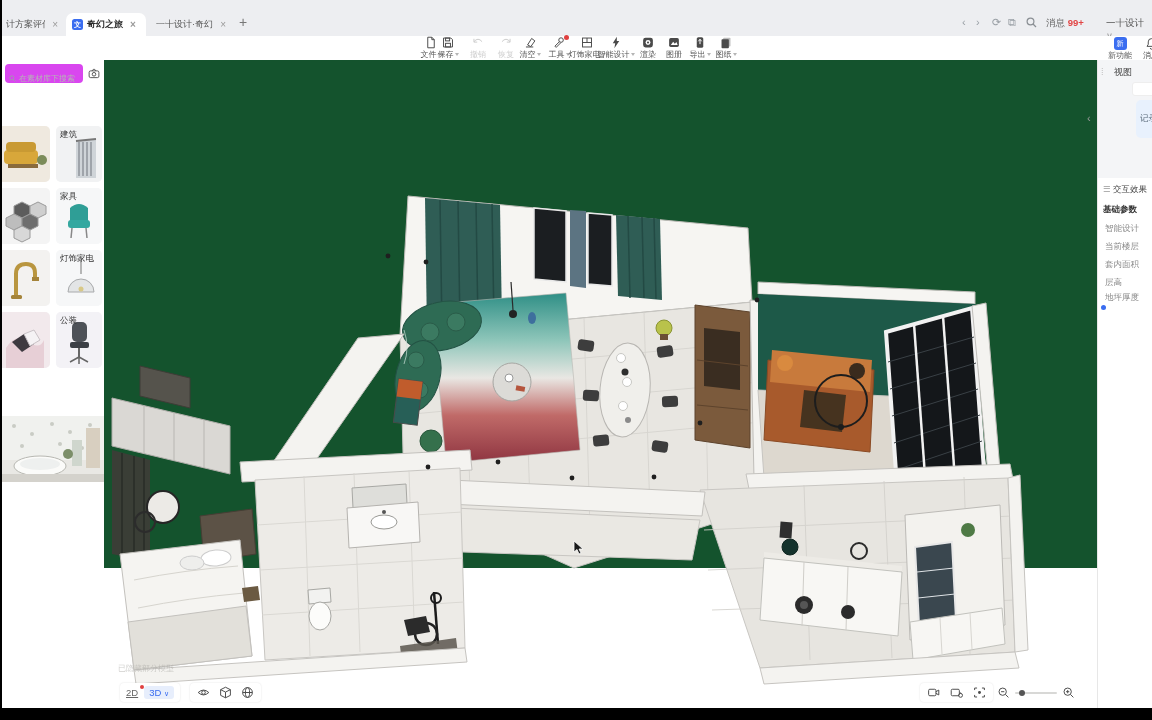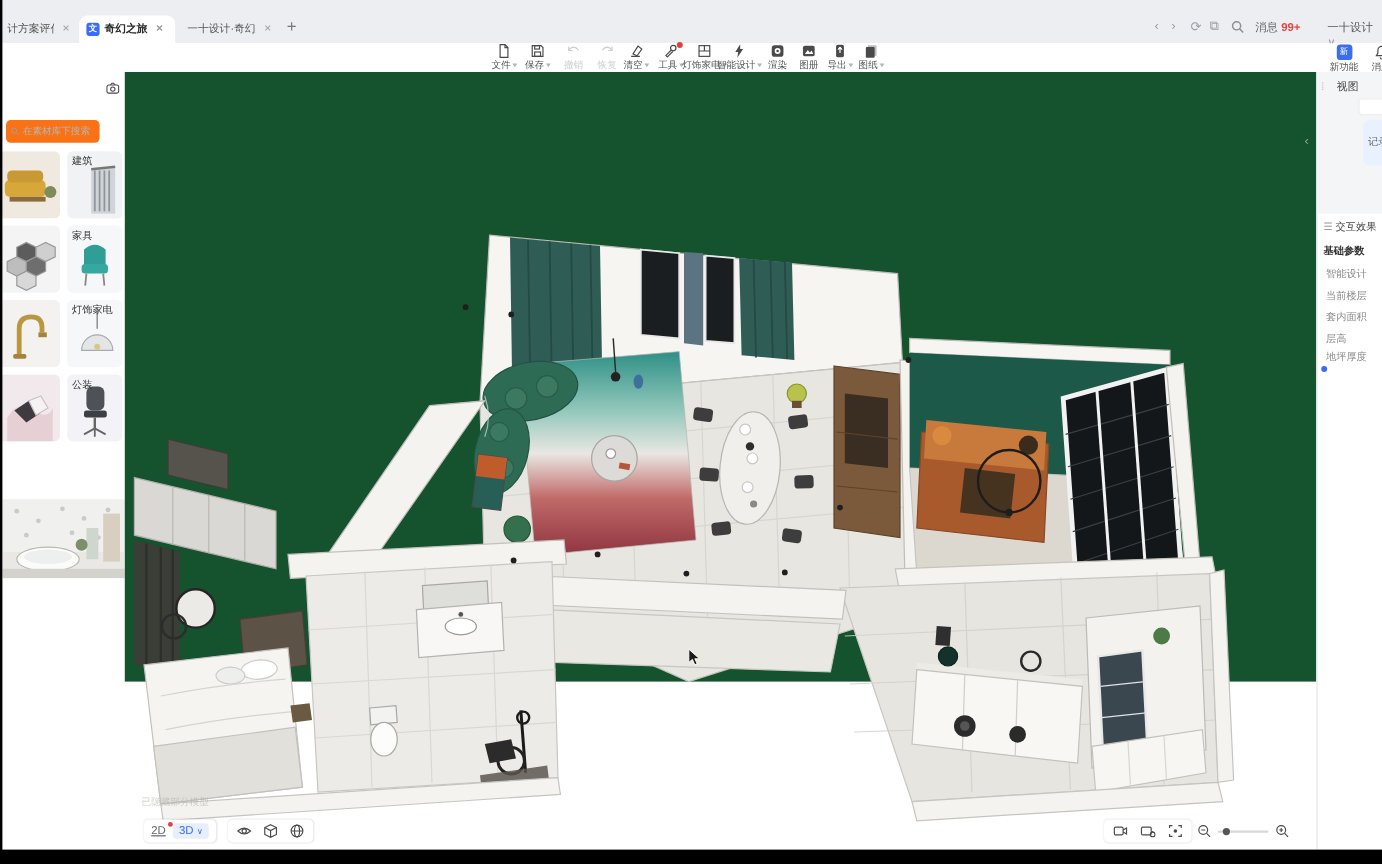--- a/index.html
+++ b/index.html
@@ -29,22 +29,22 @@
         border-right:2.5px solid transparent; border-top:3px solid #b5b5b5; vertical-align:1px;}
   .titem.disabled .tlabel { color:#cfcfcf; }
   .dot-badge { position:absolute; width:5px; height:5px; border-radius:50%; background:#e04040; }
   
   .cornitem { position:absolute; display:flex; flex-direction:column; align-items:center; width:30px; }
   .cornitem .tlabel { font-size:8px; }
   .blue-sq { width:13px; height:13px; background:#3a6df0; border-radius:3px; color:#fff; font-size:7px;
       line-height:13px; text-align:center; }
   
   #sidebar { left:2px; top:60px; width:102px; height:648px; background:#fff; }
-  #searchbox { position:absolute; left:3px; top:4px; width:78px; height:19px; background:#f97316;
-      border-radius:4px; display:flex; align-items:center; padding:0 4px; gap:3px;margin-top:36px; }
+  #searchbox { position:absolute; left:3px; top:4px; width:78px; height:19px; background:#d946ef;
+      border-radius:4px; display:flex; align-items:flex-end; padding:0 4px; gap:3px; }
   #searchbox input { border:none; outline:none; background:transparent; width:60px; font-size:8px; color:#333; }
   #searchbox input::placeholder { color:#b5b5b5; }
   .side-card { position:absolute; width:46px; height:56px; background:#f6f7f8; border-radius:5px; overflow:hidden; }
   .side-card .clabel { position:absolute; left:4px; top:3px; font-size:8.5px; color:#333; z-index:2; }
   .stash-row { position:absolute; left:0px; top:28px; width:102px; height:34px; background:#f2f3f4; }
   .stash-lbl { position:absolute; left:-4px; top:10px; font-size:9px; color:#333; font-weight:bold; letter-spacing:8px; width:30px;}
   .thumb { position:absolute; top:5px; width:20px; height:22px; background:#e9eaec; border-radius:3px; }
   #banner { position:absolute; left:0; top:310px; width:102px; height:44px;
       background:linear-gradient(135deg,#f0f3f6,#e7ecf2); }
   #banner-title { position:absolute; left:5px; top:8px; font-size:7.5px; color:#6a7480; }
@@ -115,21 +115,21 @@
       <span>消息</span>
       <span id="msg-badge">99+</span>
     </div>
     <div id="account">
       <span>一十设计</span>
       <span style="color:#999;">∨</span>
     </div>
   </div>
 
   <div id="toolbar" class="abs">
-    <div class="titem" style="left:398px;">
+    <div class="titem" style="left:409px;">
       <svg viewBox="0 0 16 16">
           <path class="ic" d="M4 1.5h5l3 3v10H4z"></path>
           <path class="ic" d="M9 1.5v3h3"></path>
         </svg>
       <span class="tlabel caret">文件</span>
     </div>
     <div class="titem" style="left:426px;">
       <svg viewBox="0 0 16 16">
           <path class="ic" d="M2.5 2.5h9l2 2v9h-11z"></path>
           <rect class="ic" x="5" y="2.5" width="5" height="3.5"></rect>

